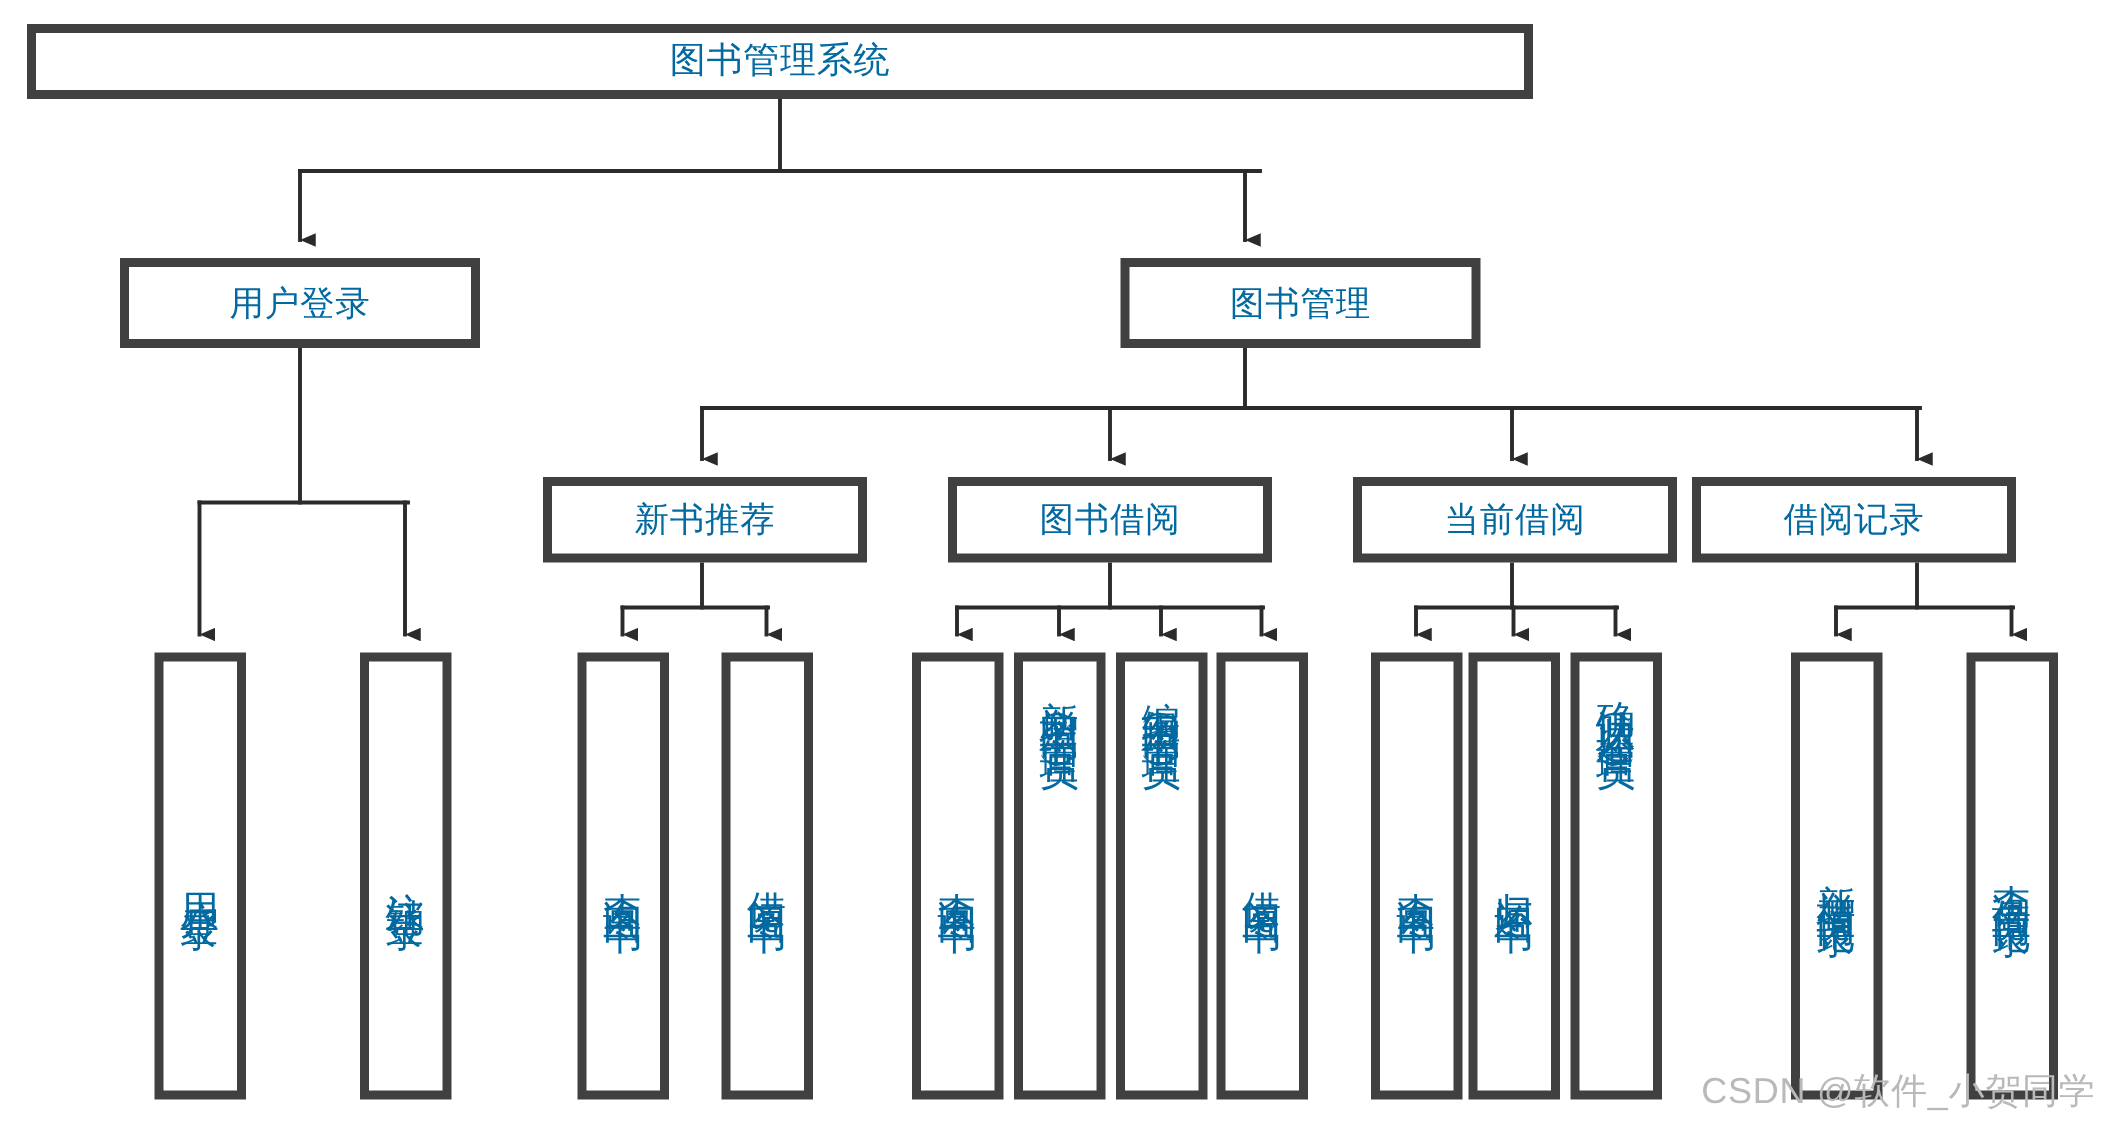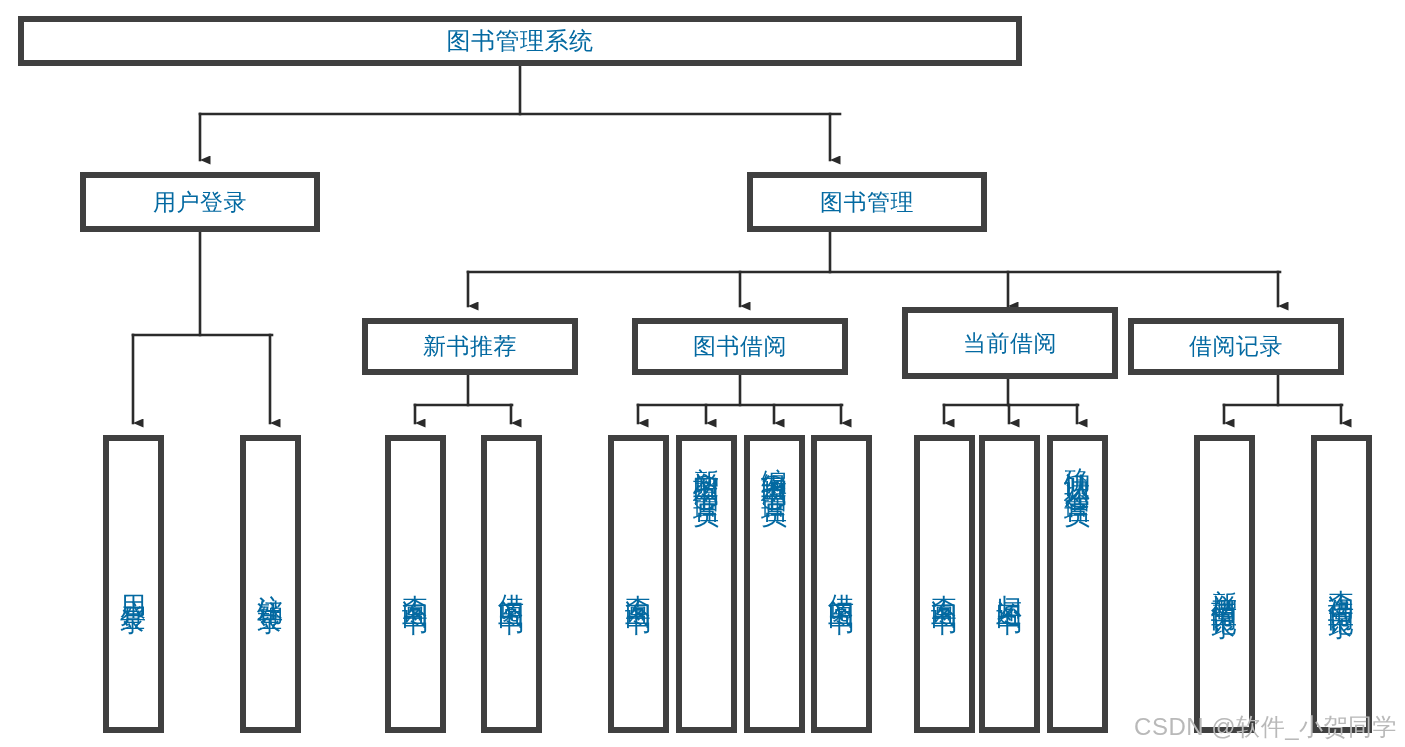--- a/index.html
+++ b/index.html
@@ -145,21 +145,21 @@
   <div class="node horiz" style="left:710px; top:172px; width:240px; height:60px;margin-left:37px;">
     <span class="node-label">图书管理</span>
   </div>
 
   <div class="node horiz" style="left:632px; top:318px; width:216px; height:57px;">
     <span class="node-label">图书借阅</span>
   </div>
   <div class="node horiz" style="left:362px; top:318px; width:216px; height:57px;">
     <span class="node-label">新书推荐</span>
   </div>
-  <div class="node horiz" style="left:902px; top:307px; width:216px; height:72px;">
+  <div class="node horiz" style="left:902px; top:318px; width:216px; height:57px;">
     <span class="node-label">当前借阅</span>
   </div>
   <div class="node horiz" style="left:1128px; top:318px; width:216px; height:57px;">
     <span class="node-label">借阅记录</span>
   </div>
 
   <div class="node vert centered" style="left:103px; top:435px; width:61px; height:298px;">
     <span class="node-label">用户登录</span>
   </div>
   <div class="node vert centered" style="left:240px; top:435px; width:61px; height:298px;">

